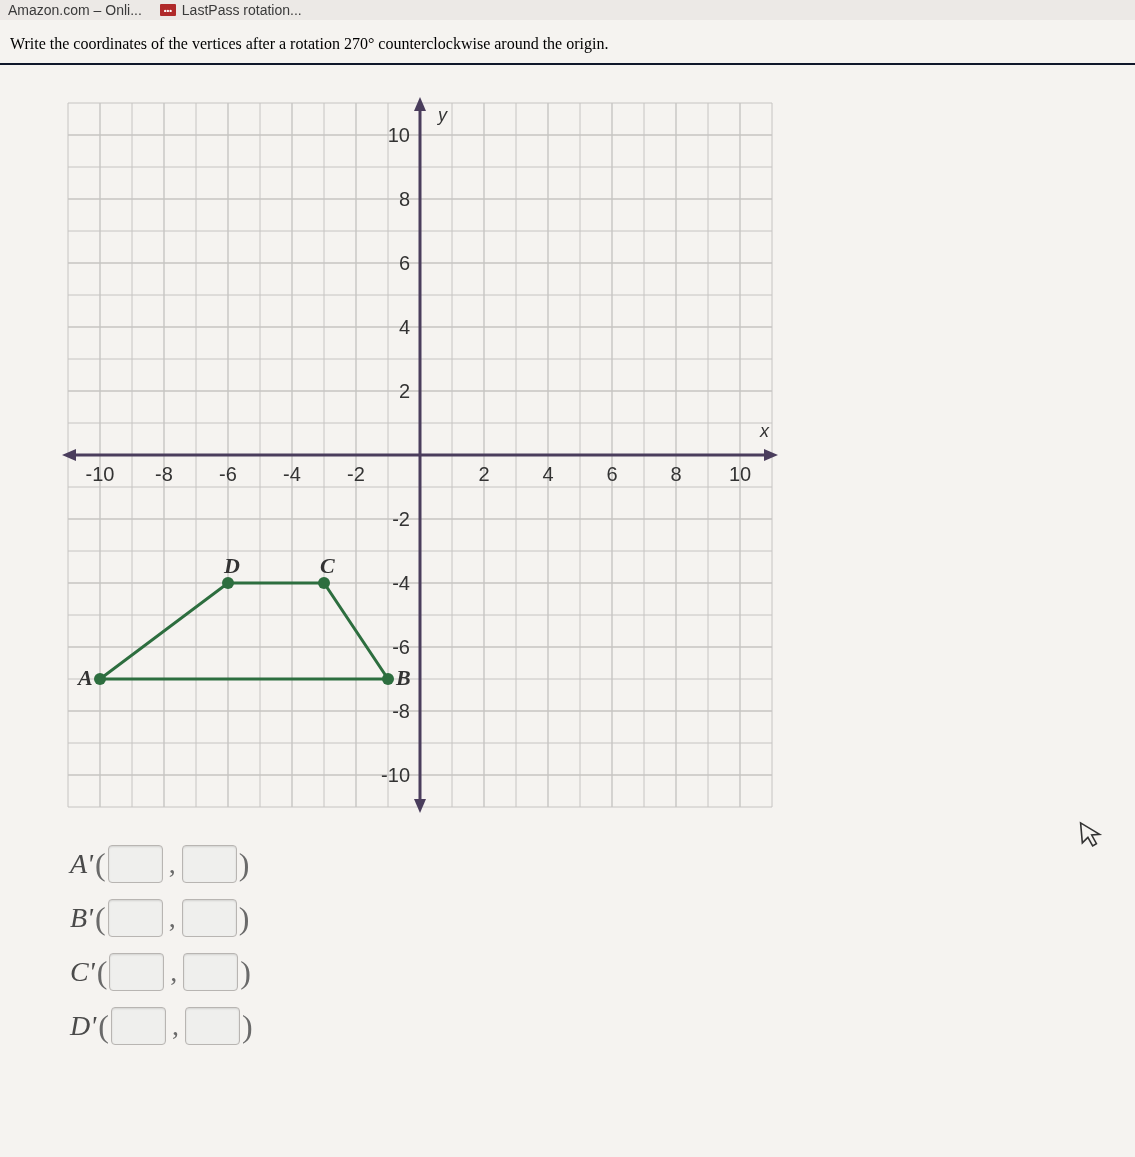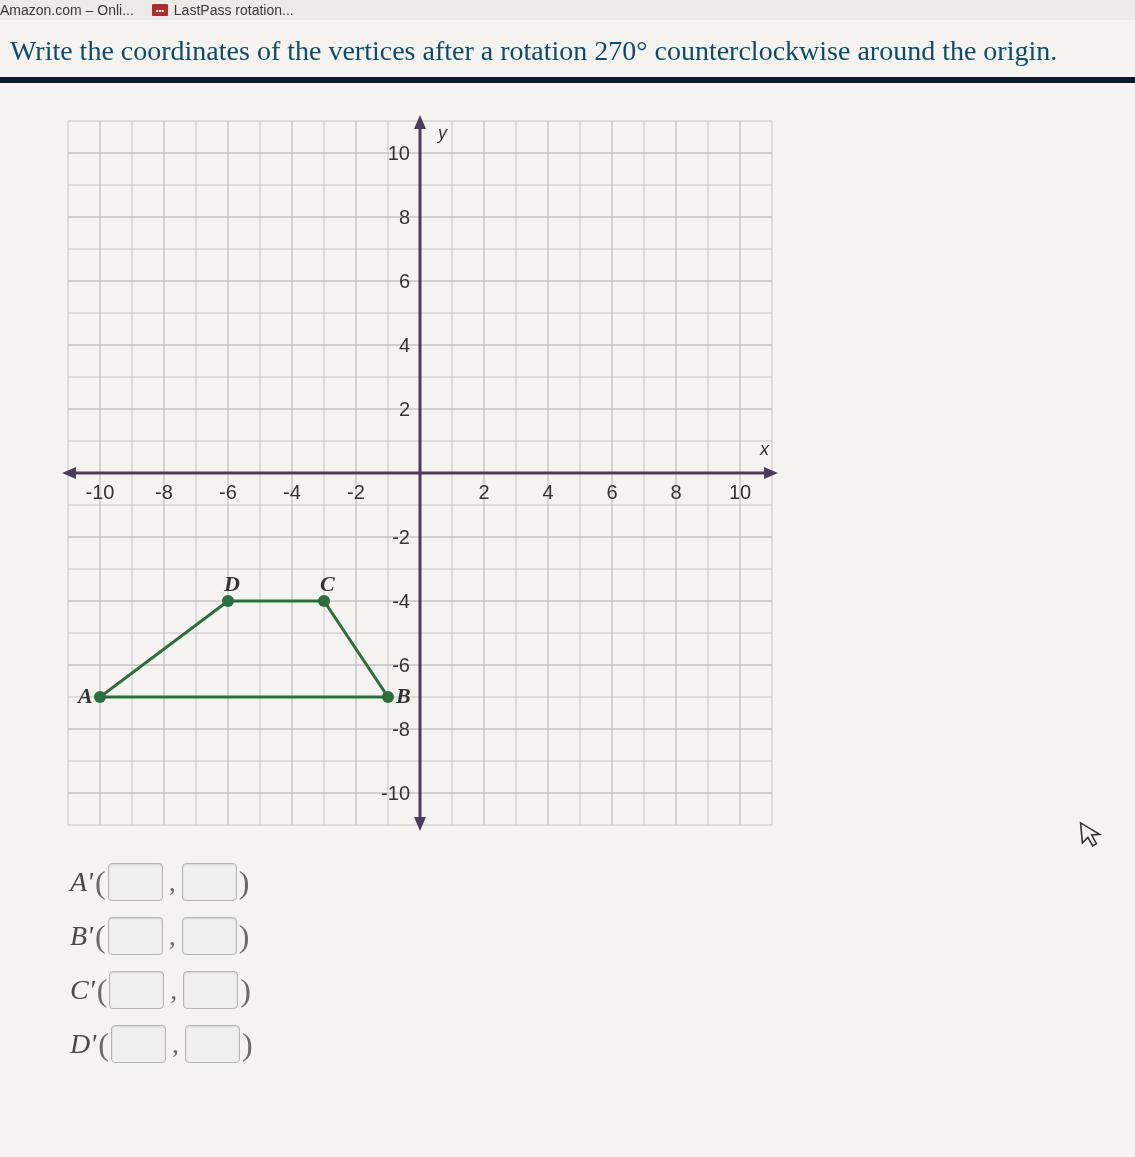--- a/index.html
+++ b/index.html
@@ -8,41 +8,41 @@
       background: #f5f3f0;
       width: 1135px;
       height: 1157px;
       position: relative;
       overflow: hidden;
     }
     .browser-tabs {
       display: flex;
       align-items: center;
       gap: 18px;
-      padding: 2px 0;
+      padding: 2px 8px;
       background: #ece9e6;
       height: 20px;
       font-size: 14px;
       color: #3a3a3a;
     }
     .tab-item { display: flex; align-items: center; gap: 6px; white-space: nowrap; }
     .lp-icon {
       width: 16px; height: 12px;
       background: #b02a2a;
       border-radius: 1px;
       display: inline-flex;
       align-items: center; justify-content: center;
       font-size: 8px; color: white; font-weight: bold;
     }
     .question {
       padding: 15px 10px 10px 10px;
-      font-size: 28px;
+      font-size: 16px;
       font-family: Georgia, 'Times New Roman', serif;
-      color: #0c4a6e;
-      border-bottom: 6px solid #0f172a;
+      color: #000000;
+      border-bottom: 2px solid #0f172a;
     }
     .graph-wrap {
       position: relative;
       margin: 30px 0 0 60px;
       width: 720px;
       height: 720px;
     }
     .graph-svg { display: block; }
     .answers {
       margin: 30px 0 0 70px;

